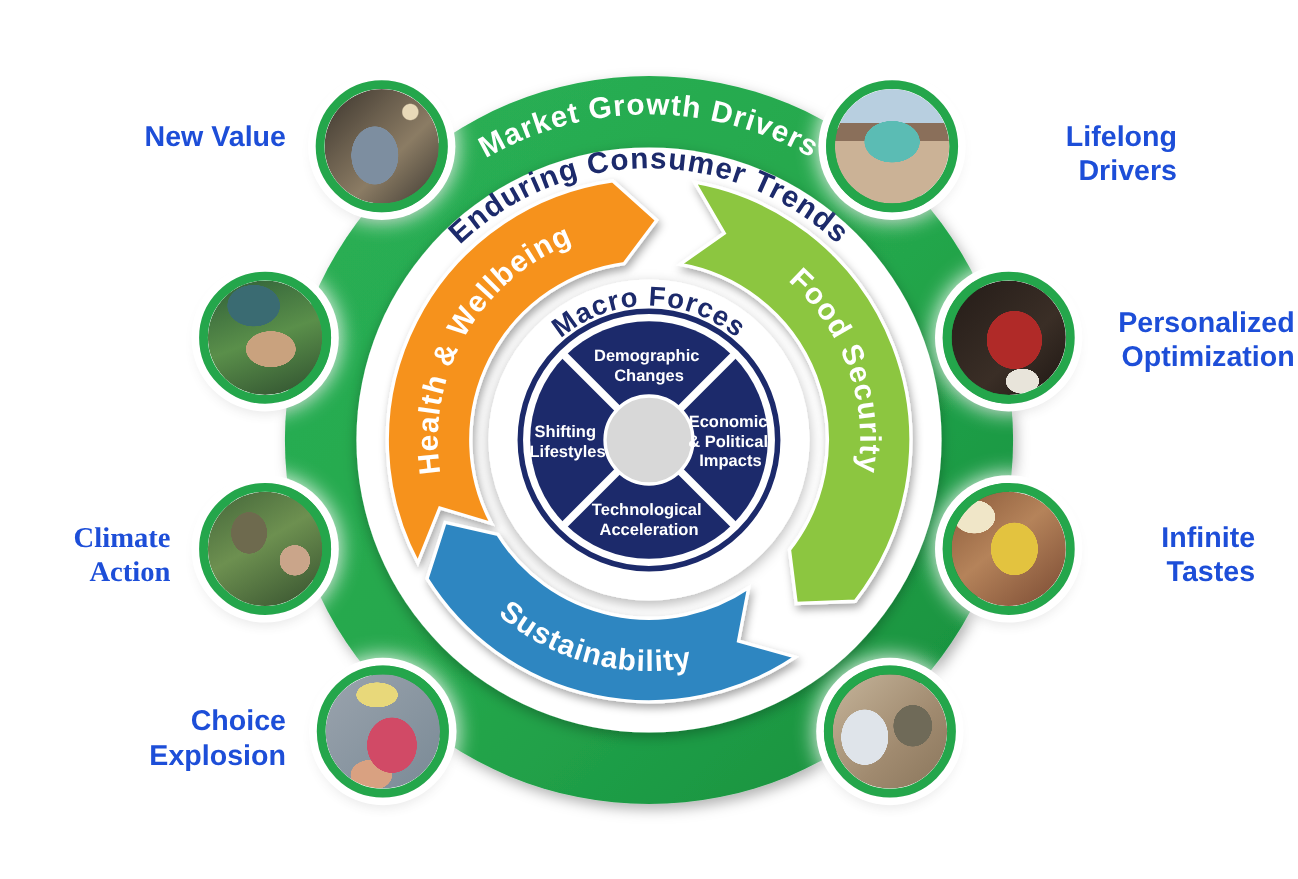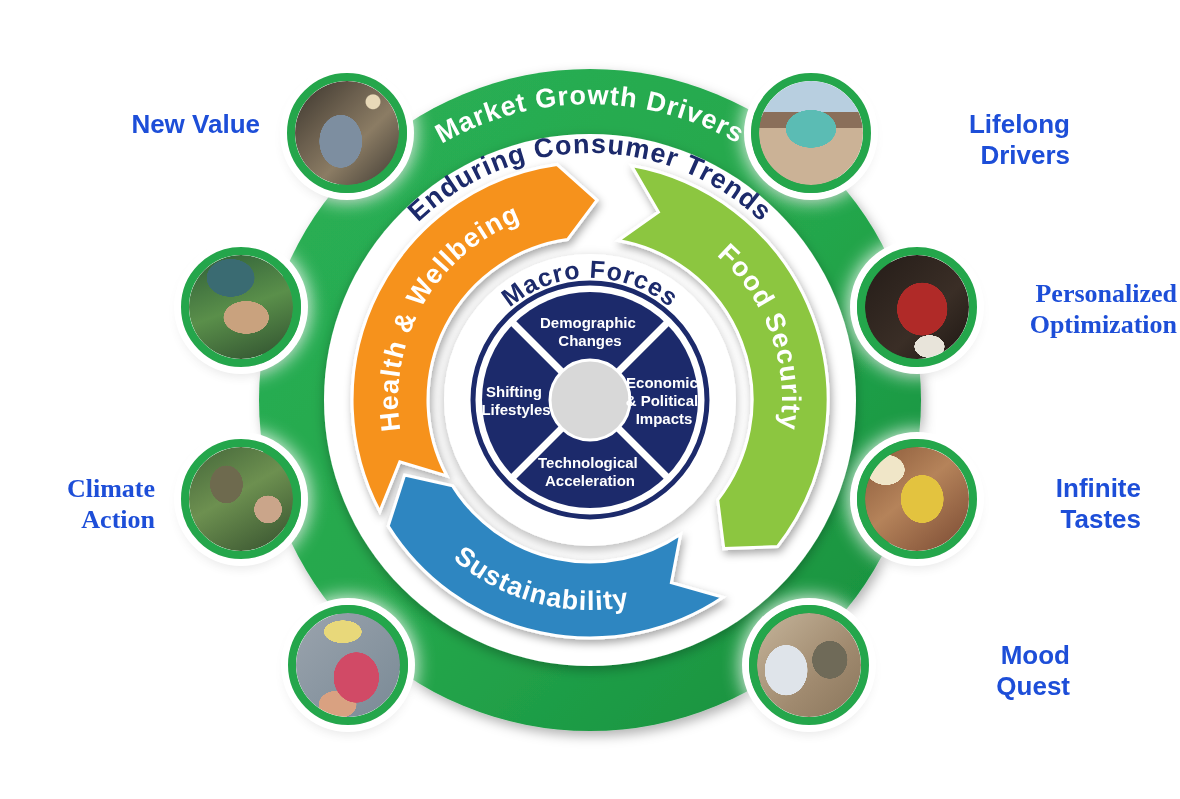--- a/index.html
+++ b/index.html
@@ -188,30 +188,30 @@
       <div class="photo p-mood"></div>
     </div>
 
   <div class="bubble-label align-right" style="left:100px;top:109px;width:160px;">
     <span>New Value</span>
   </div>
   <div class="bubble-label align-left" style="left:900px;top:109px;width:170px;">
     <span>Lifelong</span>
     <span>Drivers</span>
   </div>
-  <div class="bubble-label align-left" style="left:1007px;top:278px;width:170px;font-family:Liberation Serif, serif;">
+  <div class="bubble-label align-left" style="left:1007px;top:278px;width:170px;">
     <span>Personalized</span>
     <span>Optimization</span>
   </div>
   <div class="bubble-label align-right" style="left:0px;top:473px;width:155px;font-family:Liberation Serif, serif;">
     <span>Climate</span>
     <span>Action</span>
   </div>
   <div class="bubble-label align-left" style="left:971px;top:473px;width:170px;">
     <span>Infinite</span>
     <span>Tastes</span>
   </div>
-  <div class="bubble-label align-left" style="left:900px;top:640px;width:170px;">
-    <span>Mood</span>
-    <span>Quest</span>
+  <div class="bubble-label align-right" style="left:100px;top:640px;width:160px;">
+    <span>Choice</span>
+    <span>Explosion</span>
   </div>
 
 </div>
 
 </body></html>

